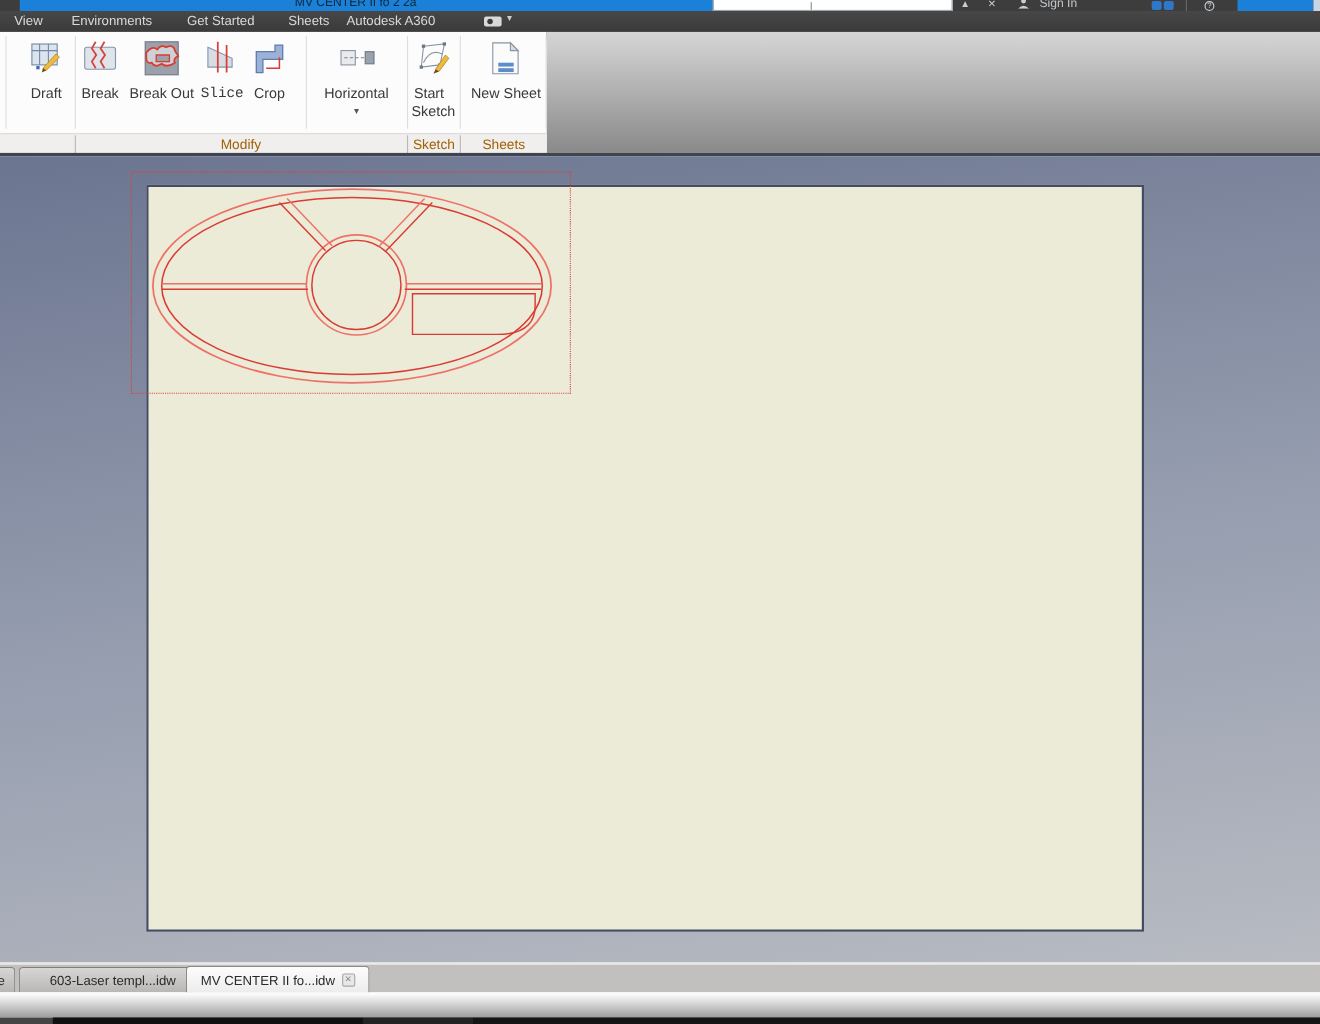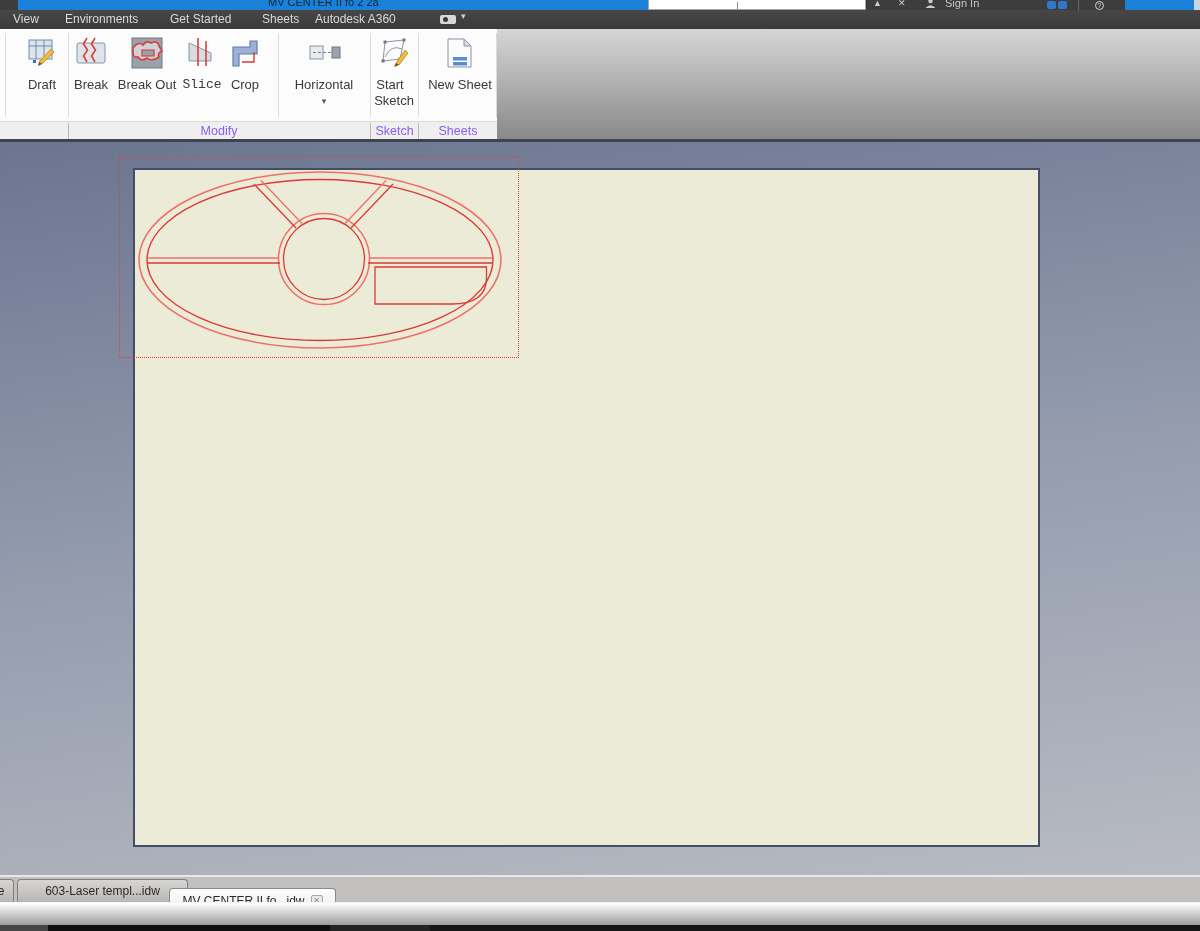--- a/index.html
+++ b/index.html
@@ -26,40 +26,40 @@
   .menu-item { top:2px; font-size:12px; color:#dadada; white-space:nowrap; cursor:default; }
   .rec-icon { left:440px; top:5px; width:16px; height:9px; background:#d9d9d9; border-radius:2px; }
   .rec-icon::after { content:""; position:absolute; left:3px; top:2px; width:5px; height:5px; background:#3a3a3a; border-radius:50%; }
   .rec-arrow { left:461px; top:1px; font-size:9px; color:#cfcfcf; }
 
   
   #ribbon { left:0; top:29px; width:1200px; height:113px; }
   .ribbon-white { left:0; top:0; width:497px; height:92px; background:#fcfcfc; }
   .ribbon-gray { left:497px; top:0; width:703px; height:110px; background:linear-gradient(#d6d6d6,#898989); }
   .panel-strip { left:0; top:92px; width:497px; height:18px; background:#f0efee; border-top:1px solid #dbdad9; }
-  .panel-label { top:1px; height:16px; line-height:16px; font-size:12.5px; color:#8b5cf6; text-align:center; }
+  .panel-label { top:1px; height:16px; line-height:16px; font-size:12.5px; color:#a16207; text-align:center; }
   .strip-div { top:1px; width:1px; height:17px; background:#b8b7b6; }
   .ribbon-bottom { left:0; top:110px; width:1200px; height:3px; background:#3f4550; }
   .vdiv { top:4px; width:1px; height:84px; background:#dddcdb; }
   .rbtn-label { top:49px; height:14px; line-height:14px; font-size:13px; color:#3a3a3a; text-align:center; white-space:nowrap; }
   .rbtn-label2 { top:65px; height:14px; line-height:14px; font-size:13px; color:#3a3a3a; text-align:center; }
   .rbtn-arrow { top:67px; font-size:9px; color:#555; text-align:center; }
   .ricon { top:7px; width:34px; height:34px; }
 
   
   #viewport { left:0; top:142px; width:1200px; height:733px; background:linear-gradient(172deg,#6b7590 0%,#949cae 50%,#b8bbc2 100%); overflow:hidden; }
   #sheet { left:133px; top:26px; width:907px; height:679px; background:#ebebd8; border:2px solid #454d66; }
   #selection-rect { left:119px; top:14px; width:400px; height:202px; border:1px dotted #d8453c; }
   #vp-line { left:0; top:875px; width:1200px; height:2px; background:#e8e8e6; }
 
   
   #tabrow { left:0; top:877px; width:1200px; height:25px; background:#c1c0be; }
   .dtab { border:1px solid #7f7f7f; border-bottom:0; border-radius:4px 4px 0 0; font-size:12px; color:#2a2a2a; display:flex; align-items:center; justify-content:center; gap:6px; white-space:nowrap; overflow:hidden; }
   .dtab.inactive { top:2px; height:23px; background:linear-gradient(#d8d6d4,#b9b7b5); }
-  .dtab.active { top:11px; height:25px; background:linear-gradient(#fdfdfd,#ececec); border-color:#8a8a8a; }
+  .dtab.active { top:1px; height:25px; background:linear-gradient(#fdfdfd,#ececec); border-color:#8a8a8a; }
   .tab-close { width:12px; height:12px; border:1px solid #a6a6a6; border-radius:2px; color:#8a8a8a; font-size:8px; line-height:10px; text-align:center; background:#e8e8e8; }
 
   
   #statusbar { left:0; top:902px; width:1200px; height:23px; background:linear-gradient(#ffffff,#9d9d9d); border-top:1px solid #f5f5f5; }
   #taskbar { left:0; top:925px; width:1200px; height:6px; background:#454545; }
   .tb-seg { top:0; height:6px; }
 </style>
 </head>
 <body>
 

